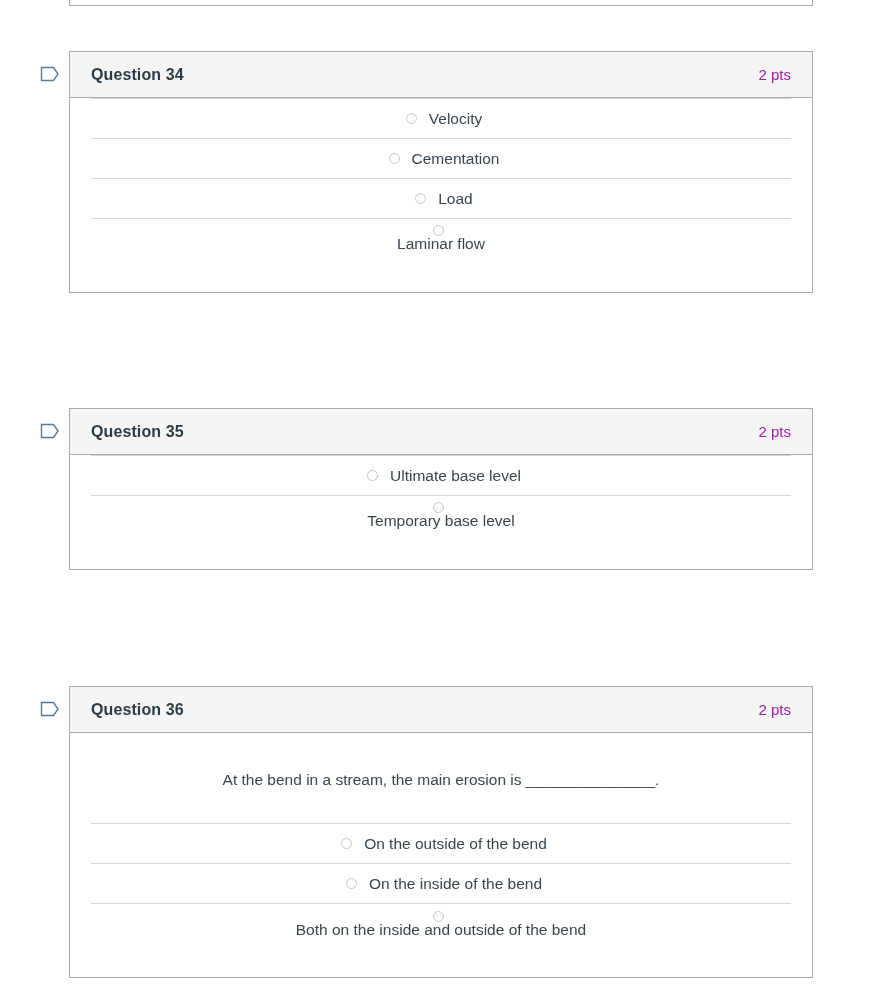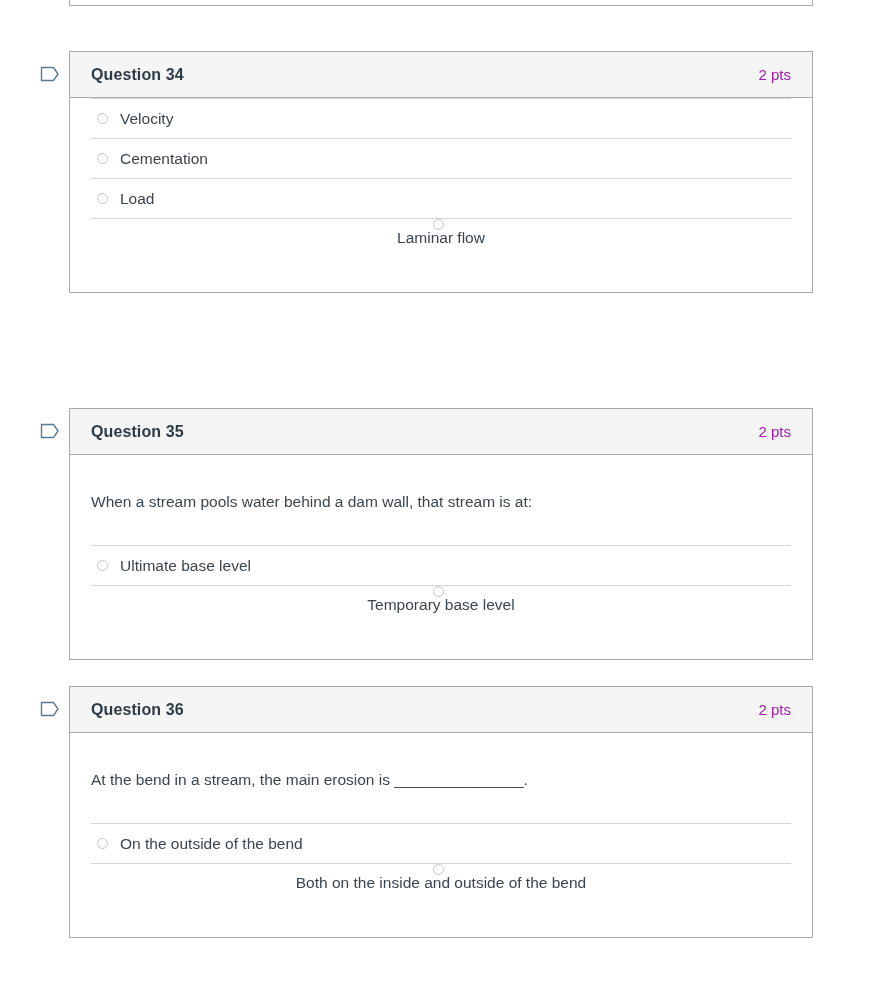--- a/index.html
+++ b/index.html
@@ -90,30 +90,31 @@
     padding: 0 21px 0 21px;
   }
 
   .question-text {
     font-size: 15.5px;
     line-height: 1.45;
     color: #3b454e;
     padding-top: 36px;
     padding-bottom: 32px;
   }
-  .blank-fill { letter-spacing: 0px; }
+  .blank-fill { letter-spacing: 0px; text-align: center; }
 
   .answers {
     border-top: 1px solid #d4d7da;
   }
   .answer-row {
     display: flex;
     align-items: center;
     height: 39px;
     border-bottom: 1px solid #d4d7da;
+    justify-content: center;
   }
   .answer-row:last-child { border-bottom: none; flex-direction: column; }
 
   .radio-dot {
     width: 11px;
     height: 11px;
     border-radius: 50%;
     border: 1px solid #c7c7c7;
     background: #ffffff;
     box-sizing: border-box;
@@ -175,21 +176,20 @@
       <svg width="24" height="24" viewBox="0 0 24 24" aria-hidden="true">
         <path d="M3.5 5.5 H15.5 L20 12 L15.5 18.5 H3.5 Z" fill="none" stroke="#5a7a94" stroke-width="1.4"></path>
       </svg>
     </div>
     <div class="question-card">
       <div class="question-header">
         <span class="question-title">Question 35</span>
         <span class="question-points">2 pts</span>
       </div>
       <div class="question-body">
-        <div class="question-text">When a stream pools water behind a dam wall, that stream is at:</div>
         <div class="answers">
           <label class="answer-row">
             <span class="radio-dot"></span>
             <span class="answer-text">Ultimate base level</span>
           </label>
           <label class="answer-row">
             <span class="radio-dot"></span>
             <span class="answer-text">Temporary base level</span>
           </label>
         </div>
@@ -211,20 +211,24 @@
       </div>
       <div class="question-body">
         <div class="question-text blank-fill">At the bend in a stream, the main erosion is _______________.</div>
         <div class="answers">
           <label class="answer-row">
             <span class="radio-dot"></span>
             <span class="answer-text">On the outside of the bend</span>
           </label>
           <label class="answer-row">
             <span class="radio-dot"></span>
+            <span class="answer-text">On the inside of the bend</span>
+          </label>
+          <label class="answer-row">
+            <span class="radio-dot"></span>
             <span class="answer-text">Both on the inside and outside of the bend</span>
           </label>
         </div>
         <div class="body-bottom-pad"></div>
       </div>
     </div>
   </div>
 
 </div>
 

